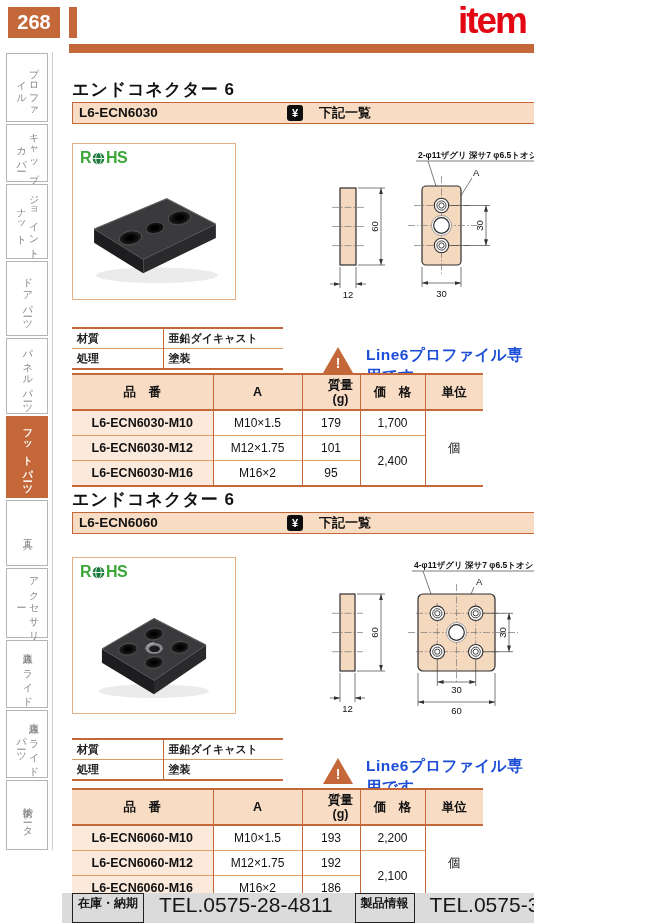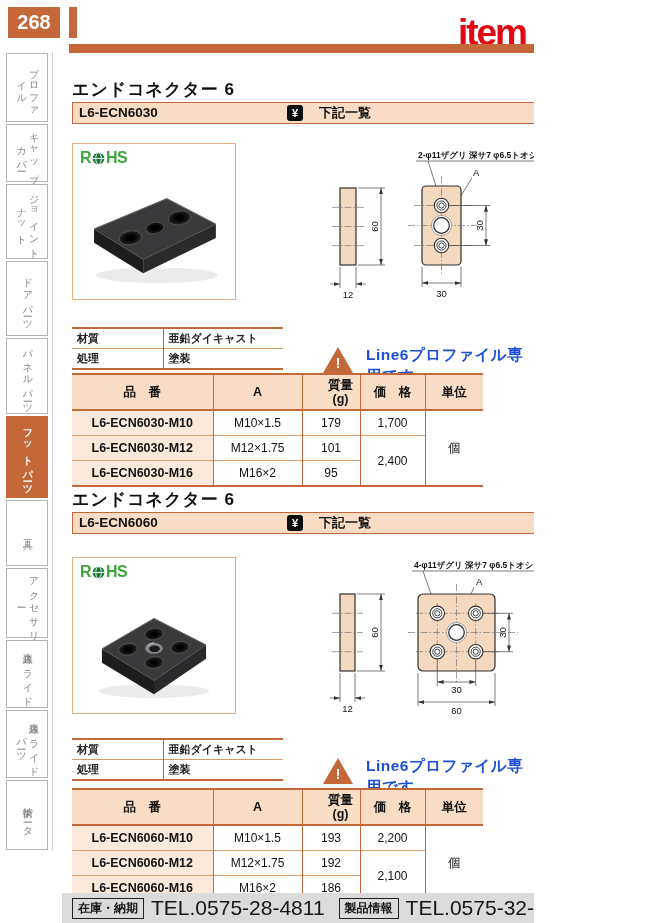--- a/index.html
+++ b/index.html
@@ -4,21 +4,21 @@
 <style>
   html,body { margin:0; padding:0; background:#fff; }
   .page { position:relative; width:534px; height:923px; background:#fff; overflow:hidden;
           font-family:"Liberation Sans","DejaVu Sans",sans-serif; }
 
   
   .pagenum { position:absolute; left:8px; top:7px; width:52px; height:31px; background:#c4683a;
              color:#fff; font-size:20px; font-weight:bold; display:flex; align-items:center; justify-content:center; }
   .title-stripe { position:absolute; left:69px; top:7px; width:8px; height:31px; background:#c4683a; }
   .page-title { position:absolute; left:88px; top:4px; font-size:27px; font-weight:bold; color:#c4683a; letter-spacing:.5px; }
-  .brand { position:absolute; right:8px; top:12px; font-size:37px; font-weight:900; color:#e30613; letter-spacing:-2px;text-align:center; }
+  .brand { position:absolute; right:8px; top:0px; font-size:37px; font-weight:900; color:#e30613; letter-spacing:-2px;text-align:center; }
   .header-bar { position:absolute; left:69px; top:44px; width:529px; height:9px; background:#c4683a; }
 
   
   .side-tab { position:absolute; left:6px; width:42px; box-sizing:border-box; background:#fff;
               border:1px solid #b4b4b4; color:#868686; font-size:10px; letter-spacing:2px;
               writing-mode:vertical-rl; white-space:pre-line; line-height:1.25;
               display:flex; align-items:center; justify-content:center; text-align:center; }
   .side-tab.active { background:#c4683a; border-color:#c4683a; color:#fff; font-weight:bold; }
   .side-line { position:absolute; left:52px; top:52px; width:1px; height:798px; background:#cfcfcf; }
 
@@ -61,21 +61,21 @@
            border-bottom:2px solid #c4683a; }
   .dt th.mass { white-space:pre-line; line-height:1.15;padding-left:20px; }
   .dt td { font-size:12px; height:22px; border-top:1px solid #dfa06b; background:#fff; }
   .dt th + th, .dt td + td, .dt td.vl { border-left:1px solid #c4683a; }
   .dt td.part { background:#fbe9dc; font-weight:bold; font-size:12.5px; }
   .dt td.merge { border-top:1px solid #dfa06b; }
   .dt td.unit { font-size:12.5px; }
 
   
   .footer { position:absolute; left:62px; top:893px; width:588px; height:30px; background:#dbdbdb;
-            display:flex; align-items:center; padding:0 10px; box-sizing:border-box; color:#161616; }
+            display:flex; padding:0 10px; box-sizing:border-box; color:#161616;gap:8px; }
   .f-box { border:1.5px solid #222; font-size:12px; font-weight:bold; padding:1px 5px; margin-right:7px; white-space:nowrap; }
   .f-tel { font-size:21px; margin-right:14px; white-space:nowrap; }
   .f-logo { margin-left:12px; display:flex; align-items:center; color:#00694a; }
   .f-kabu { font-size:6px; line-height:1.15; margin-right:3px; white-space:pre-line; }
   .f-name { font-size:13.5px; font-weight:bold; letter-spacing:.5px; white-space:nowrap; }
 
   
   .plate { fill:#f5d9bf; stroke:#2e2e2e; stroke-width:1.2; }
   .cl { stroke:#777; stroke-width:.7; stroke-dasharray:7 2 1.5 2; fill:none; }
   .thin, .dim { stroke:#444; stroke-width:.7; fill:none; }

